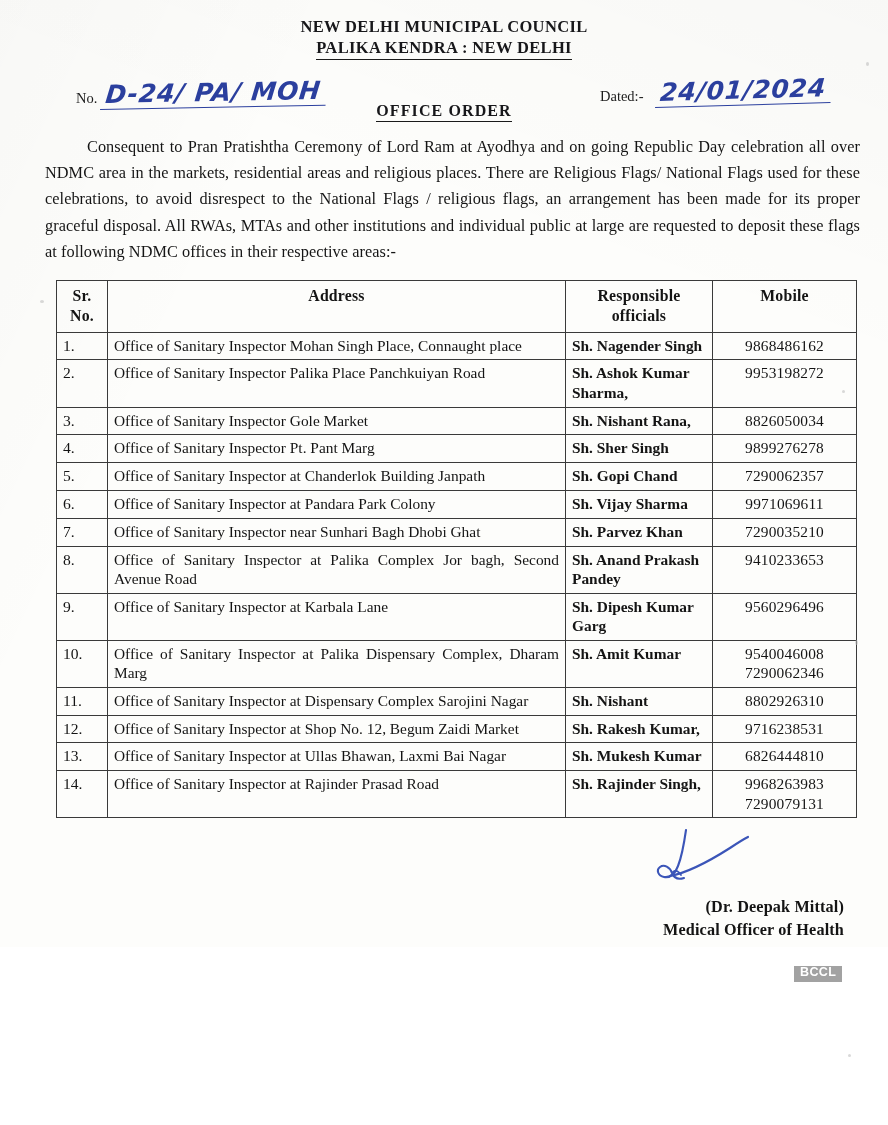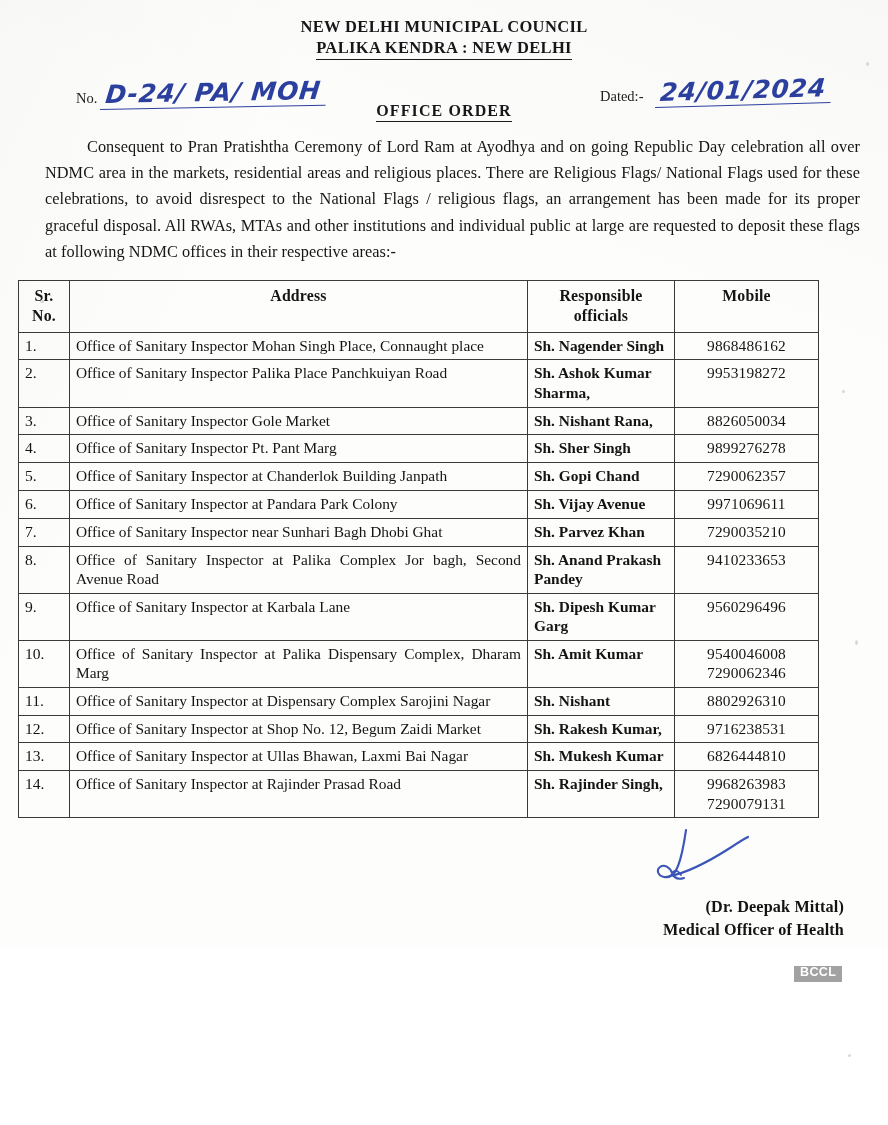--- a/index.html
+++ b/index.html
@@ -122,21 +122,21 @@
     line-height: 1.62;
     text-align: justify;
     text-justify: inter-word;
     text-indent: 42px;
     color: #151515;
     letter-spacing: 0.05px;
   }
 
   
   .table-wrap {
-    margin: 14px 48px 0 18px;
+    margin: 14px 48px 0 56px;
   }
   table.offices {
     width: 800px;
     border-collapse: collapse;
     table-layout: fixed;
     font-size: 15.4px;
     color: #141414;
   }
   table.offices th,
   table.offices td {
@@ -325,21 +325,21 @@
           </tr>
           <tr>
             <td class="sr">5.</td>
             <td class="addr">Office of Sanitary Inspector at Chanderlok Building Janpath</td>
             <td class="resp">Sh. Gopi Chand</td>
             <td class="mob">7290062357</td>
           </tr>
           <tr>
             <td class="sr">6.</td>
             <td class="addr">Office of Sanitary Inspector at Pandara Park Colony</td>
-            <td class="resp">Sh. Vijay Avenue</td>
+            <td class="resp">Sh. Vijay Sharma</td>
             <td class="mob">9971069611</td>
           </tr>
           <tr>
             <td class="sr">7.</td>
             <td class="addr">Office of Sanitary Inspector near Sunhari Bagh Dhobi Ghat</td>
             <td class="resp">Sh. Parvez Khan</td>
             <td class="mob">7290035210</td>
           </tr>
           <tr>
             <td class="sr">8.</td>

